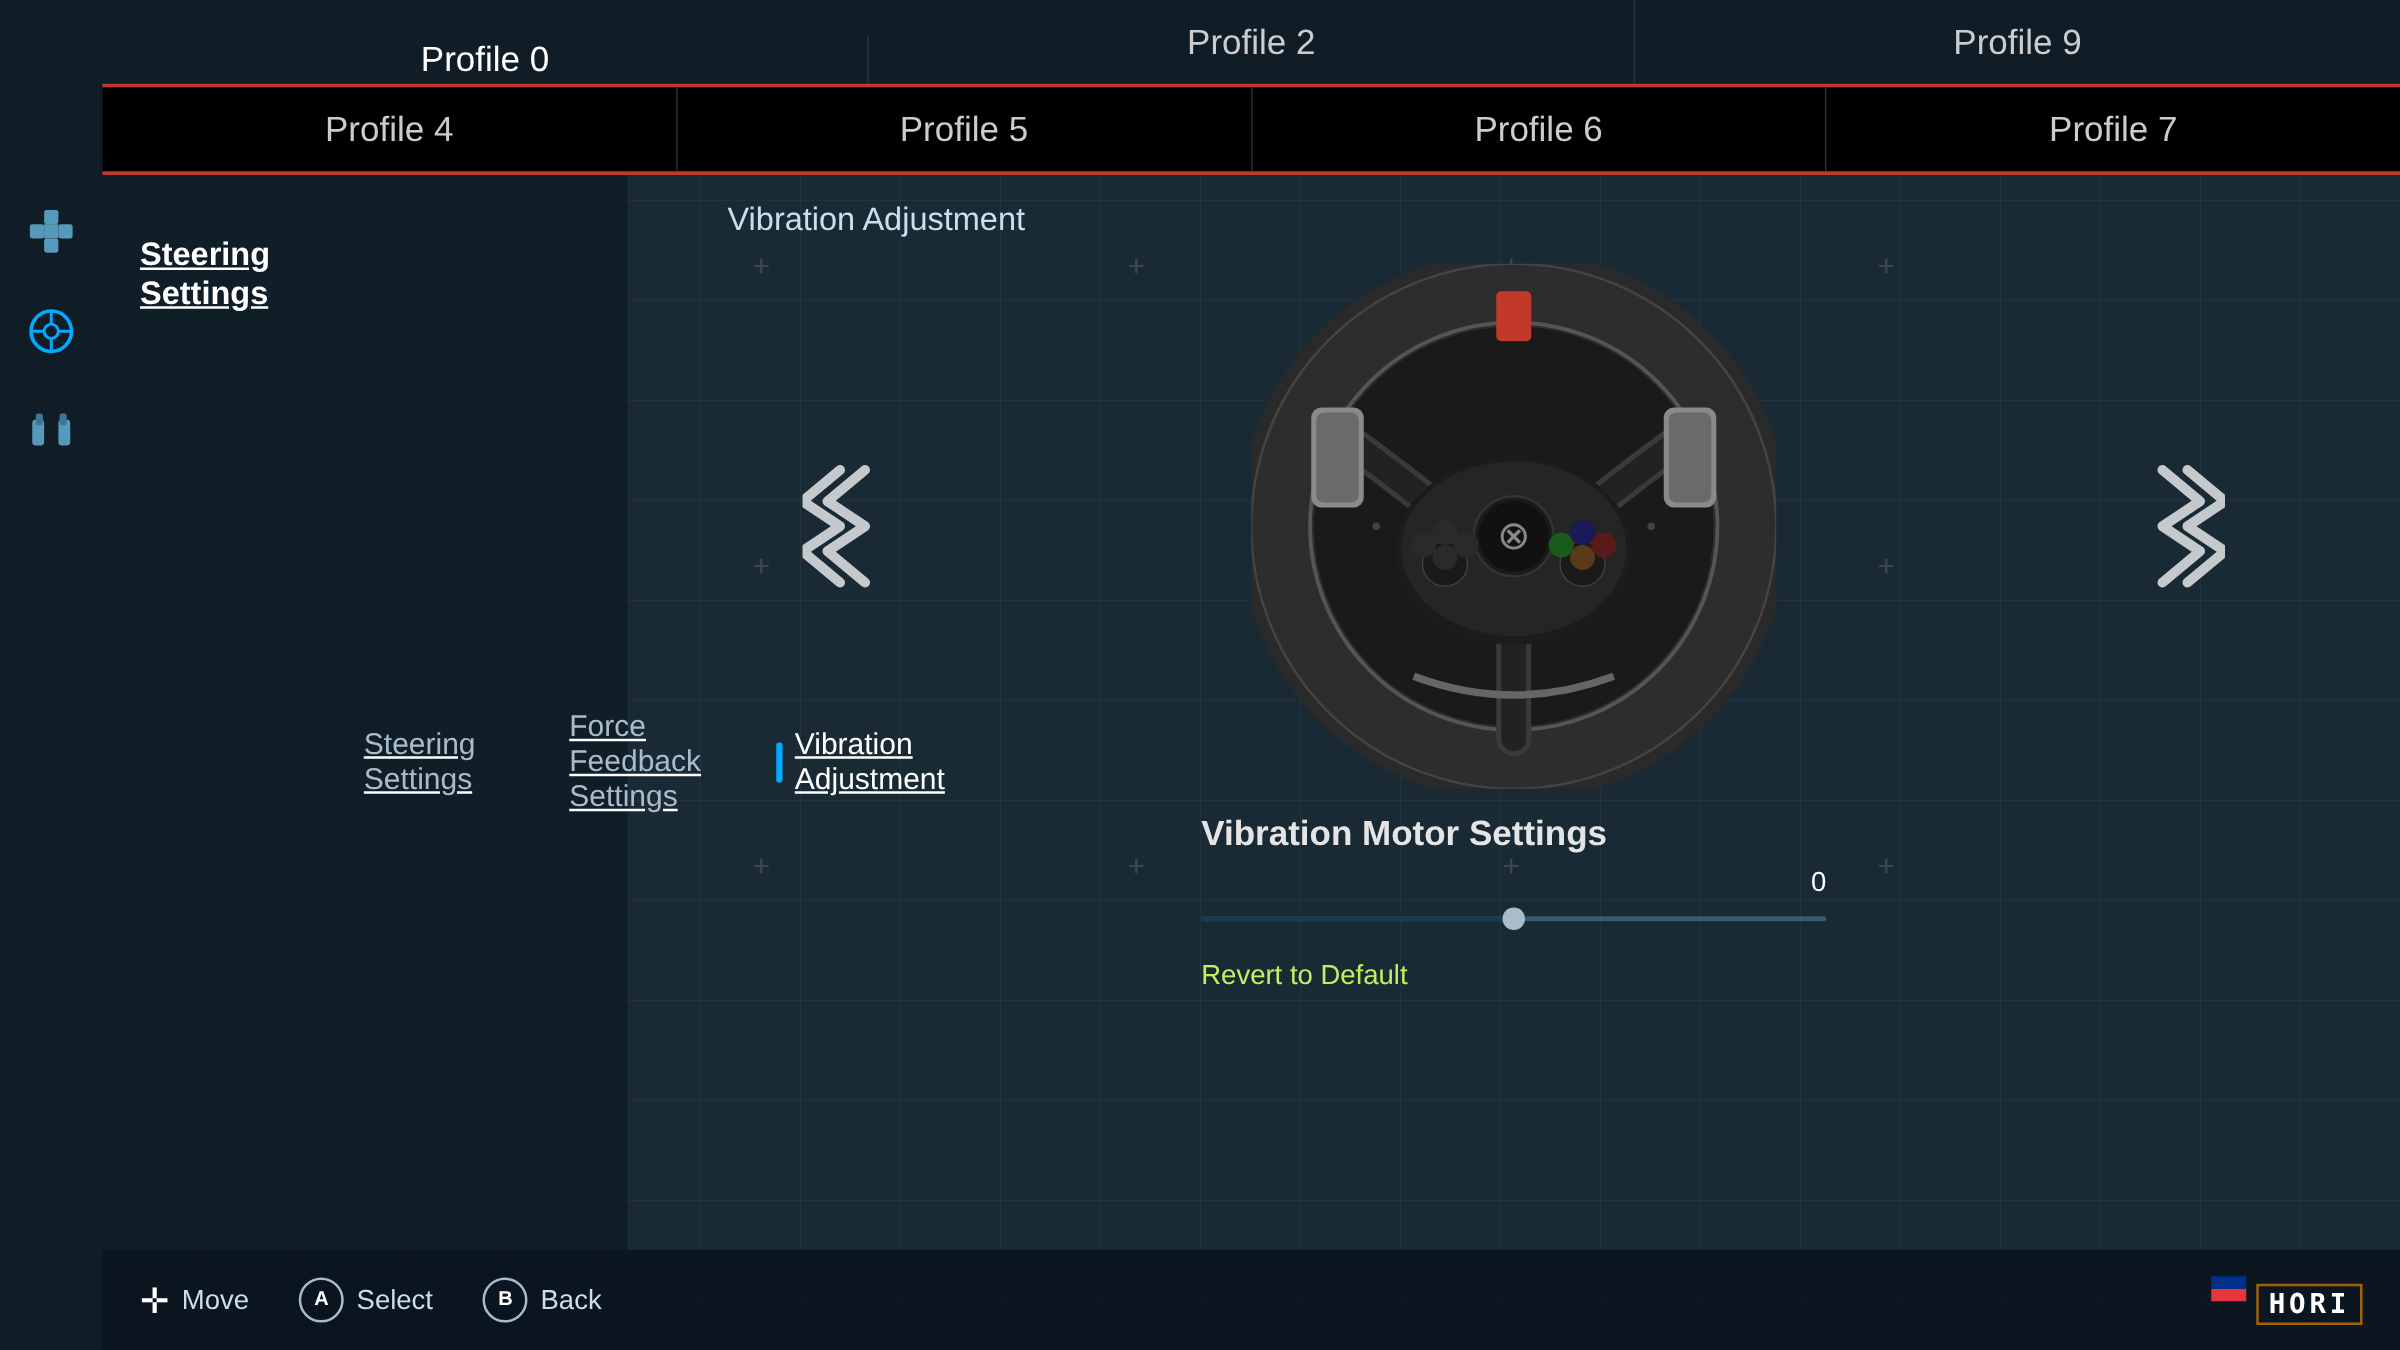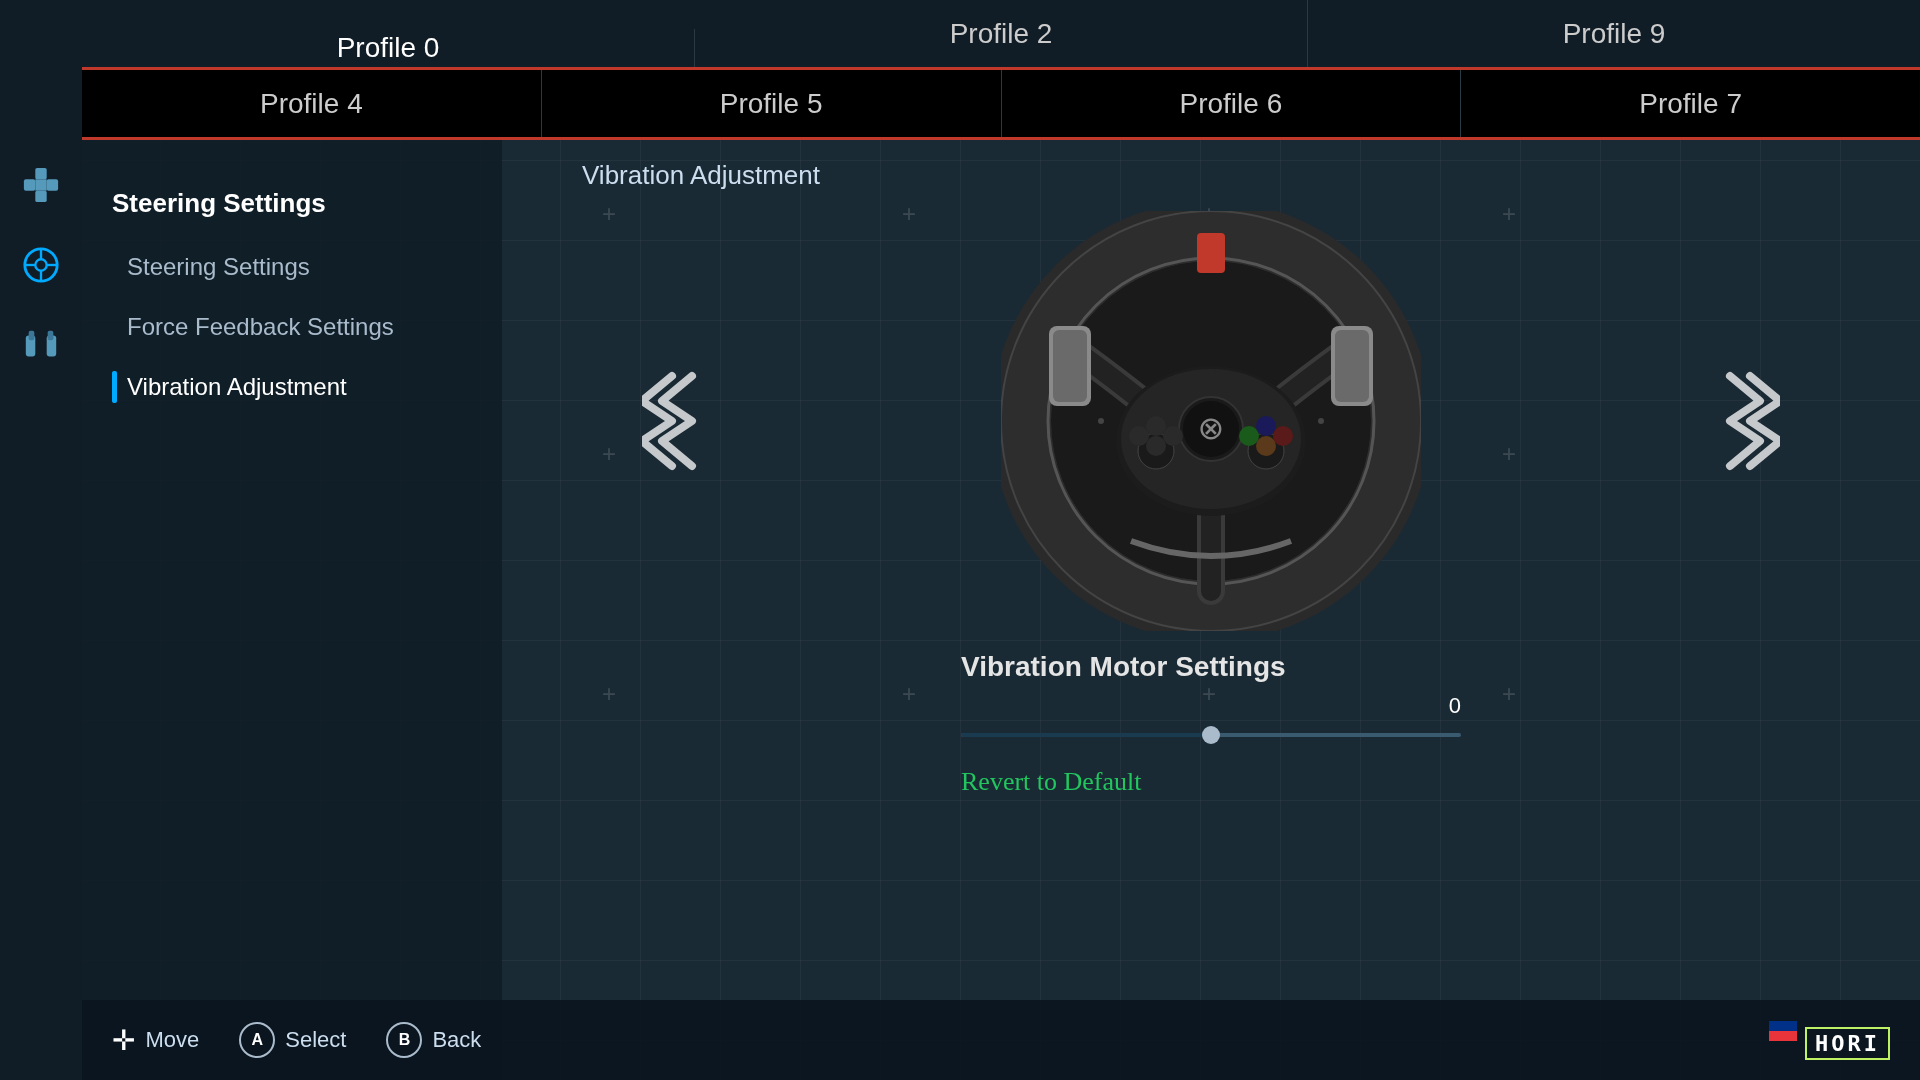--- a/index.html
+++ b/index.html
@@ -104,22 +104,23 @@
       bottom: 0;
       display: flex;
     }
 
     
     .left-menu {
       width: 420px;
       background-color: rgba(15, 28, 38, 0.85);
       padding: 30px 0;
       display: flex;
-      flex-direction: column;
+      flex-direction: row;
       gap: 0;
+      text-decoration: underline;
     }
 
     .menu-section-title {
       font-size: 26px;
       font-weight: 600;
       color: #ffffff;
       padding: 18px 30px;
       cursor: default;
     }
 
@@ -207,27 +208,26 @@
       transform: translate(-50%, -50%);
       width: 18px;
       height: 18px;
       background-color: #aabbcc;
       border-radius: 50%;
     }
 
     
     .revert-btn {
       margin-top: 20px;
-      font-size: 26px;
-      color: #22c55e;
+      font-size: 22px;
+      color: #bef264;
       background: none;
       border: none;
       cursor: pointer;
       align-self: flex-start;
-      font-family: Liberation Serif, serif;
     }
 
     
     .bottom-bar {
       position: absolute;
       bottom: 0; left: 82px; right: 0;
       height: 80px;
       background-color: rgba(10, 20, 30, 0.9);
       display: flex;
       align-items: center;
@@ -277,21 +277,21 @@
       height: 20px;
       background: linear-gradient(to bottom, #003087 50%, #e8343a 50%);
     }
 
     .hori-text {
       font-size: 22px;
       font-weight: bold;
       color: #ffffff;
       font-family: monospace;
       letter-spacing: 3px;
-      border: 2px solid #bef264;
+      border: 2px solid #a16207;
       padding: 2px 8px;
       margin-top: 25px;
     }
 
     
     .wheel-svg-wrapper {
       position: relative;
       width: 420px;
       height: 420px;
     }

